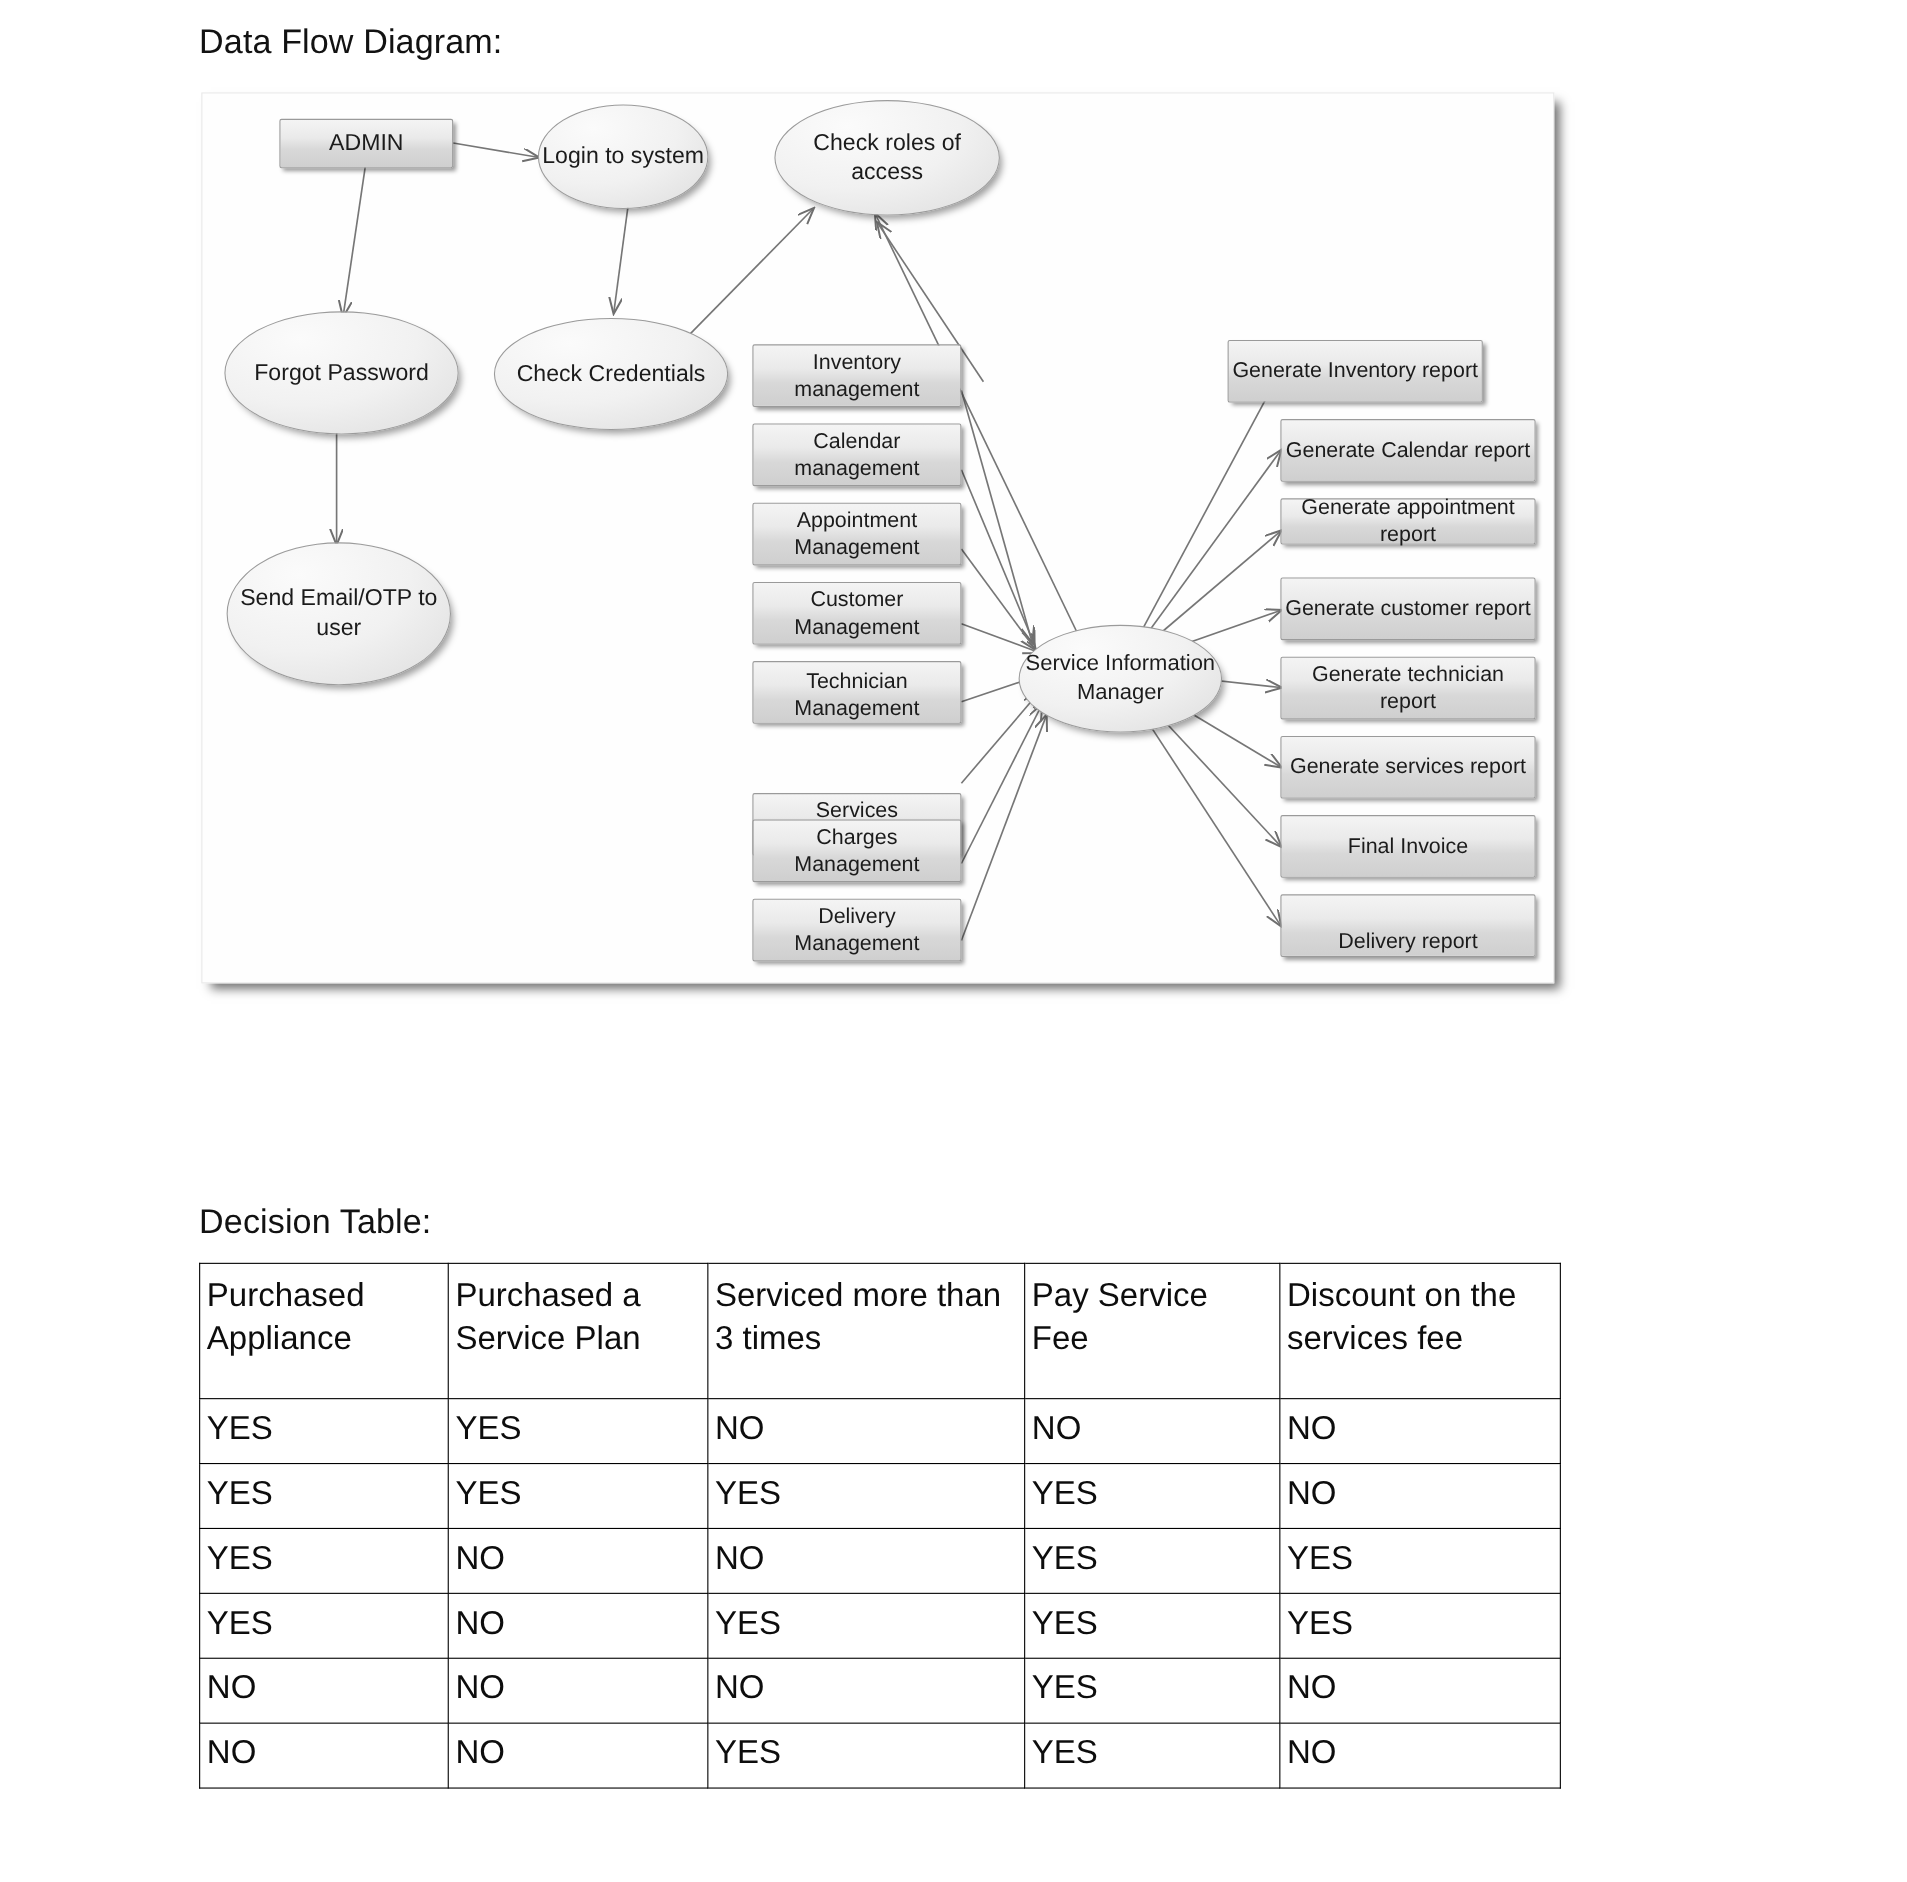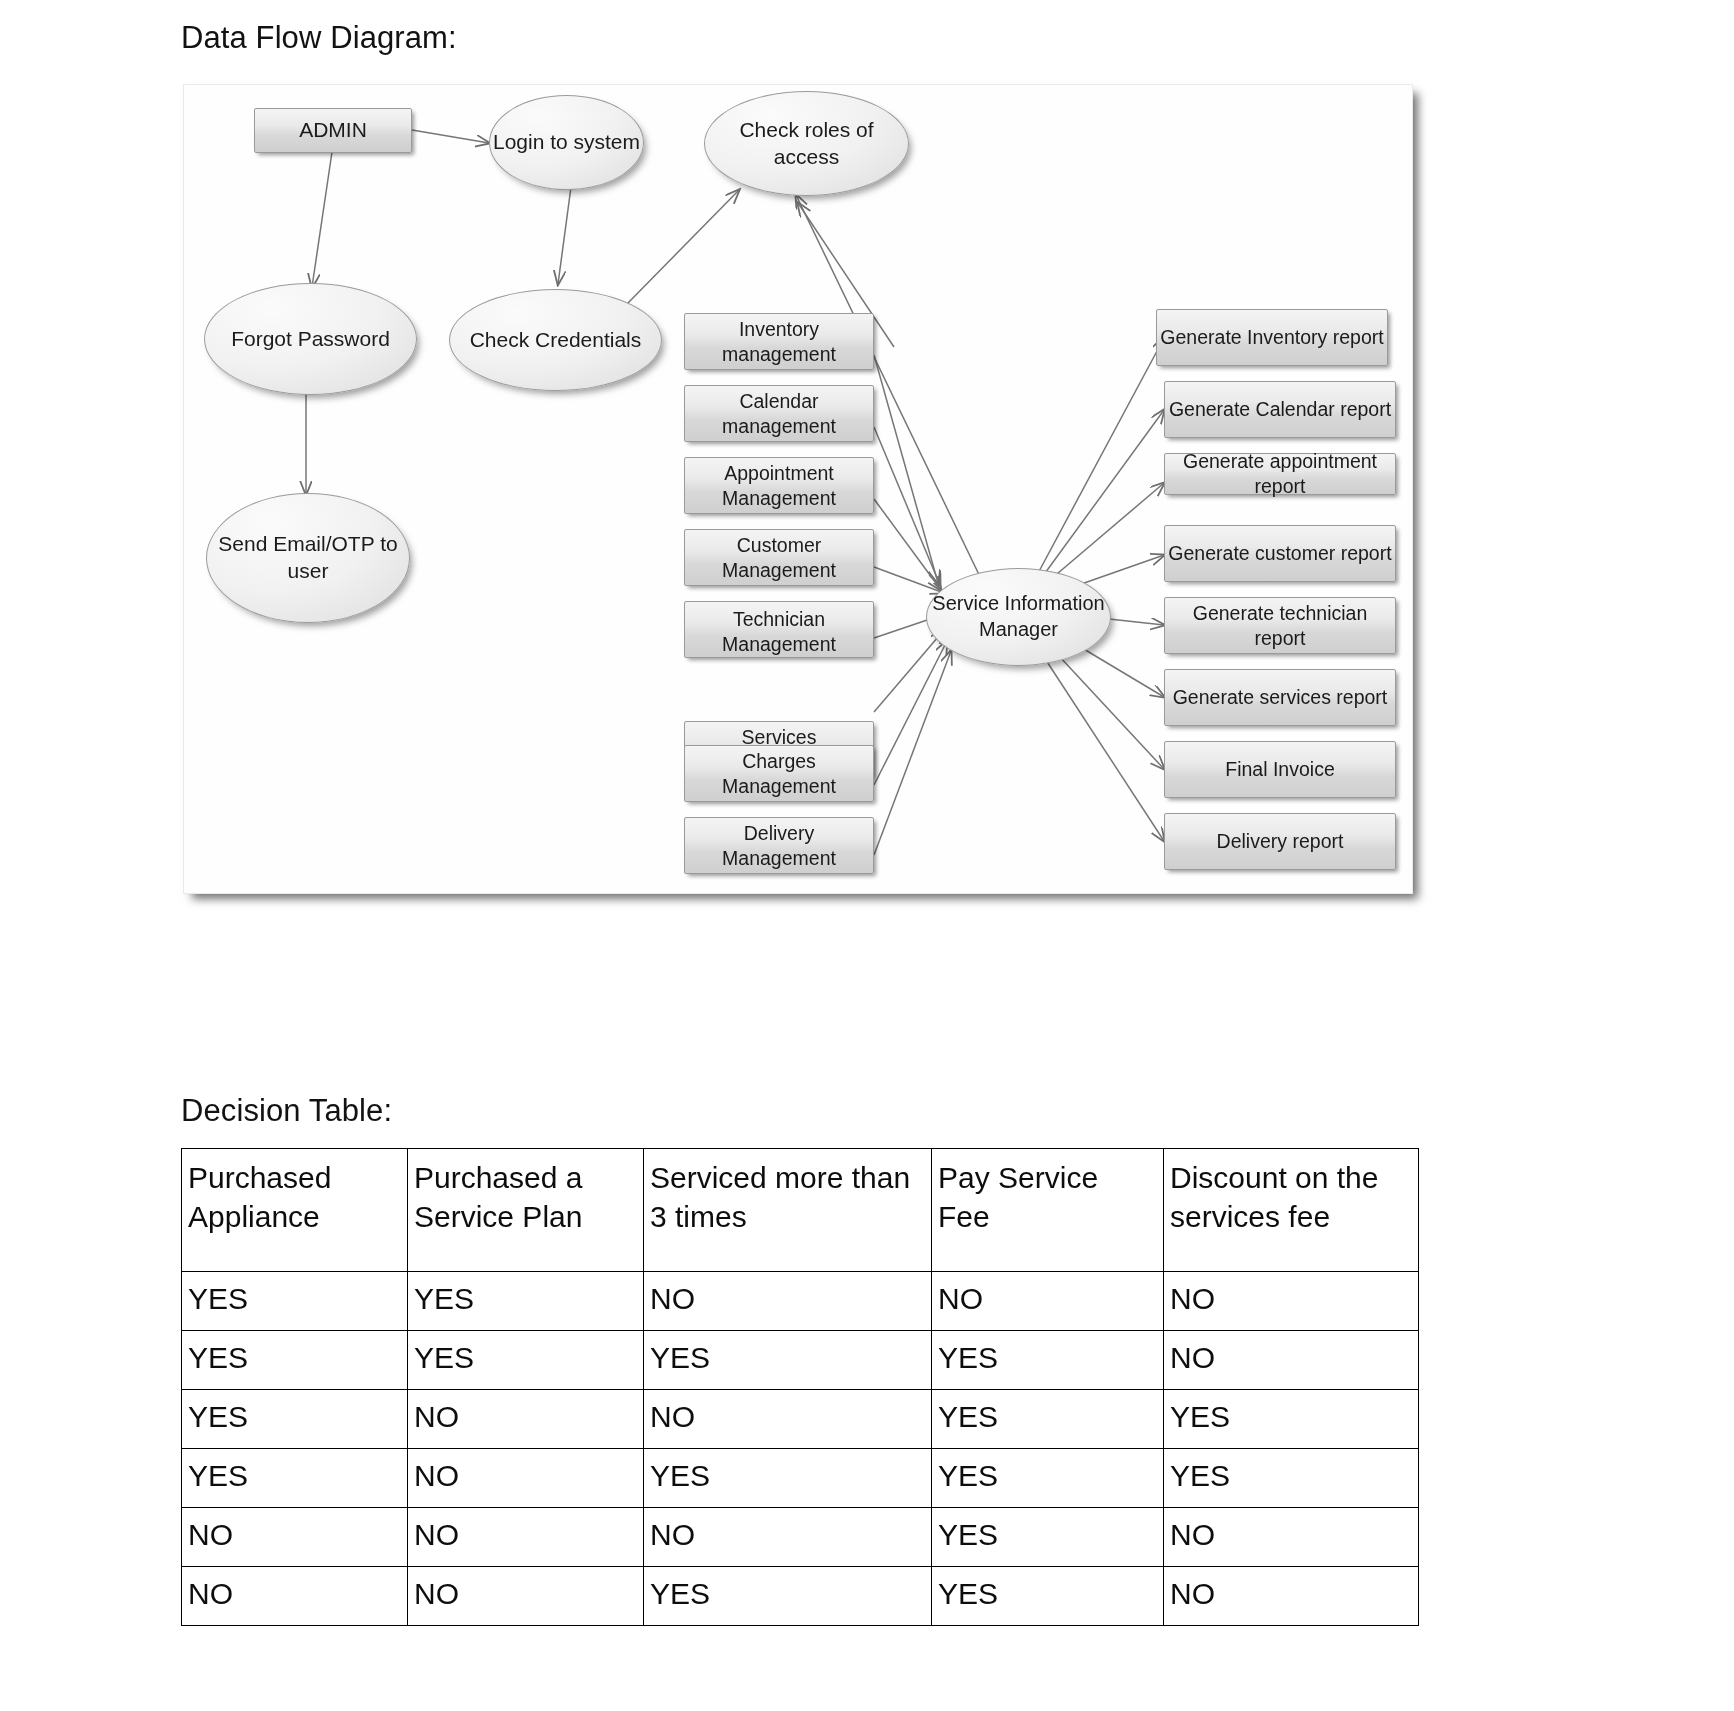--- a/index.html
+++ b/index.html
@@ -218,42 +218,42 @@
       <div class="node rect-node small" style="left:500px;top:588px;width:190px;height:57px;margin-top:48px;">
         <span>Services Management</span>
       </div>
       <div class="node rect-node small" style="left:500px;top:660px;width:190px;height:57px;">
         <span>Charges Management</span>
       </div>
       <div class="node rect-node small" style="left:500px;top:732px;width:190px;height:57px;">
         <span>Delivery Management</span>
       </div>
 
-      <div class="node rect-node small" style="left:972px;top:224px;width:232px;height:57px;">
+      <div class="node rect-node small" style="left:932px;top:224px;width:232px;height:57px;">
         <span>Generate Inventory report</span>
       </div>
       <div class="node rect-node small" style="left:980px;top:296px;width:232px;height:57px;">
         <span>Generate Calendar report</span>
       </div>
       <div class="node rect-node small" style="left:980px;top:368px;width:232px;height:42px;">
         <span>Generate appointment report</span>
       </div>
       <div class="node rect-node small" style="left:980px;top:440px;width:232px;height:57px;">
         <span>Generate customer report</span>
       </div>
       <div class="node rect-node small" style="left:980px;top:512px;width:232px;height:57px;">
         <span>Generate technician report</span>
       </div>
       <div class="node rect-node small" style="left:980px;top:584px;width:232px;height:57px;">
         <span>Generate services report</span>
       </div>
       <div class="node rect-node small" style="left:980px;top:656px;width:232px;height:57px;">
         <span>Final Invoice</span>
       </div>
-      <div class="node rect-node small" style="left:980px;top:728px;width:232px;height:57px;">
+      <div class="node rect-node small" style="left:980px;top:728px;width:232px;height:57px;align-items:flex-end;">
         <span>Delivery report</span>
       </div>
 
     </div>
   </div>
 
   <div class="caption" id="caption-dt">Decision Table:</div>
 
   <div class="dt-wrap">
     <table class="decision">

